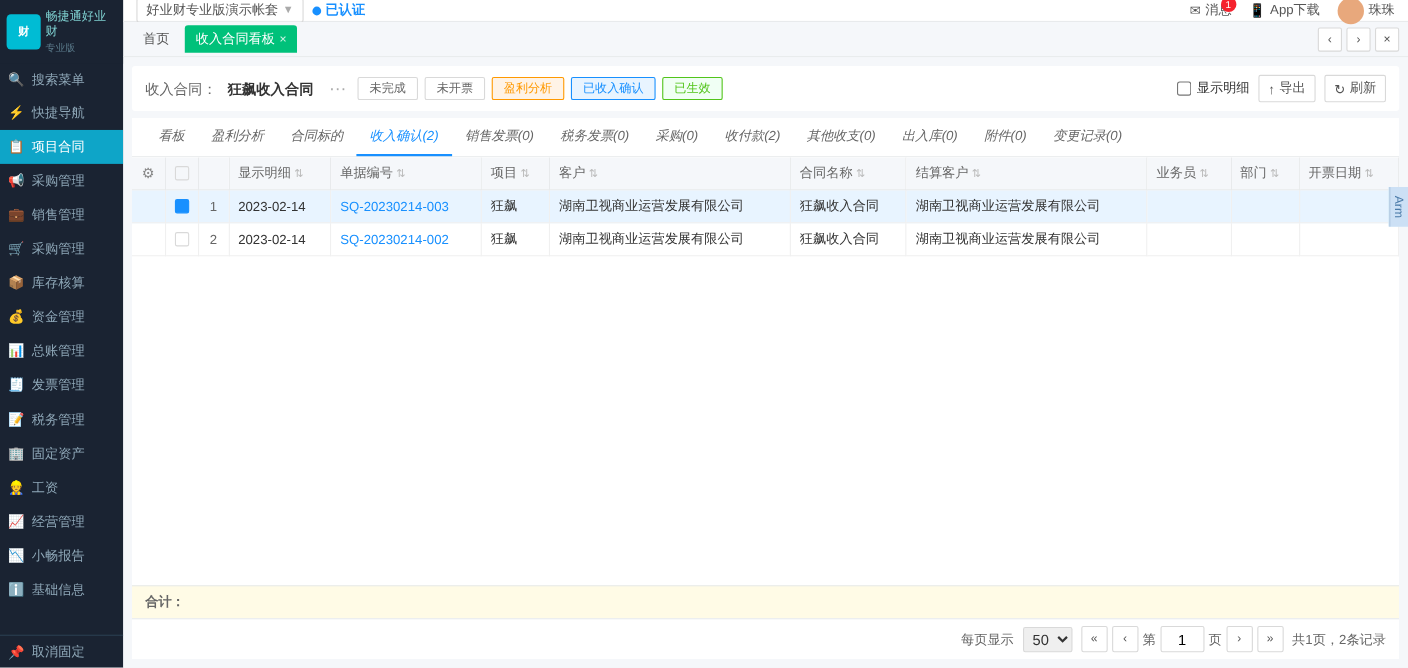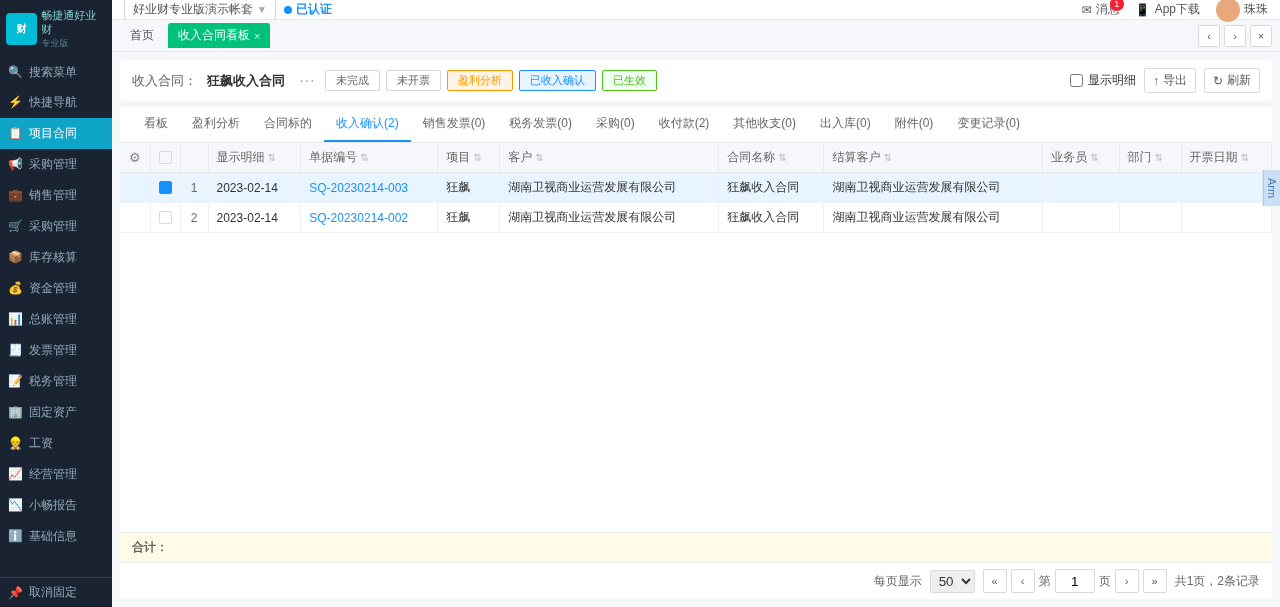--- a/index.html
+++ b/index.html
@@ -54,21 +54,21 @@
     .status-btn { padding: 2px 10px; border-radius: 2px; font-size: 11px; cursor: pointer; border: 1px solid transparent; }
     .status-btn-default { background: white; border-color: #d9d9d9; color: #666; }
     .status-btn-orange { background: #fff3e6; border-color: #ff9900; color: #ff9900; }
     .status-btn-blue { background: #e8f4ff; border-color: #1890ff; color: #1890ff; }
     .status-btn-green { background: #f0fff4; border-color: #52c41a; color: #52c41a; }
     .contract-actions { margin-left: auto; display: flex; gap: 8px; }
     .action-btn { display: flex; align-items: center; gap: 4px; padding: 3px 8px; border: 1px solid #d9d9d9; background: white; border-radius: 2px; color: #555; cursor: pointer; font-size: 12px; }
 
     
     .subtabs { background: white; display: flex; border-bottom: 1px solid #e8eaec; padding: 0 12px; }
-    .subtab { padding: 8px 12px; font-size: 12px; color: #666; cursor: pointer; border-bottom: 2px solid transparent; white-space: nowrap; }
+    .subtab { padding: 8px 12px; font-size: 12px; color: #666; cursor: pointer; border-bottom: 2px solid transparent; white-space: nowrap; font-style: italic; }
     .subtab.active { color: #1890ff; border-bottom-color: #1890ff; }
 
     
     .table-container { background: white; flex: 1; display: flex; flex-direction: column; overflow: hidden; }
     .table-wrapper { flex: 1; overflow: auto; }
     .table-wrapper::-webkit-scrollbar { height: 6px; width: 6px; }
     .table-wrapper::-webkit-scrollbar-track { background: #f0f0f0; }
     .table-wrapper::-webkit-scrollbar-thumb { background: #c0c0c0; border-radius: 3px; }
     table { width: 100%; border-collapse: collapse; font-size: 12px; }
     table th { background: #f5f7fa; padding: 6px 8px; text-align: left; color: #666; font-weight: normal; border-bottom: 1px solid #e8eaec; border-right: 1px solid #e8eaec; white-space: nowrap; position: sticky; top: 0; z-index: 1; }

